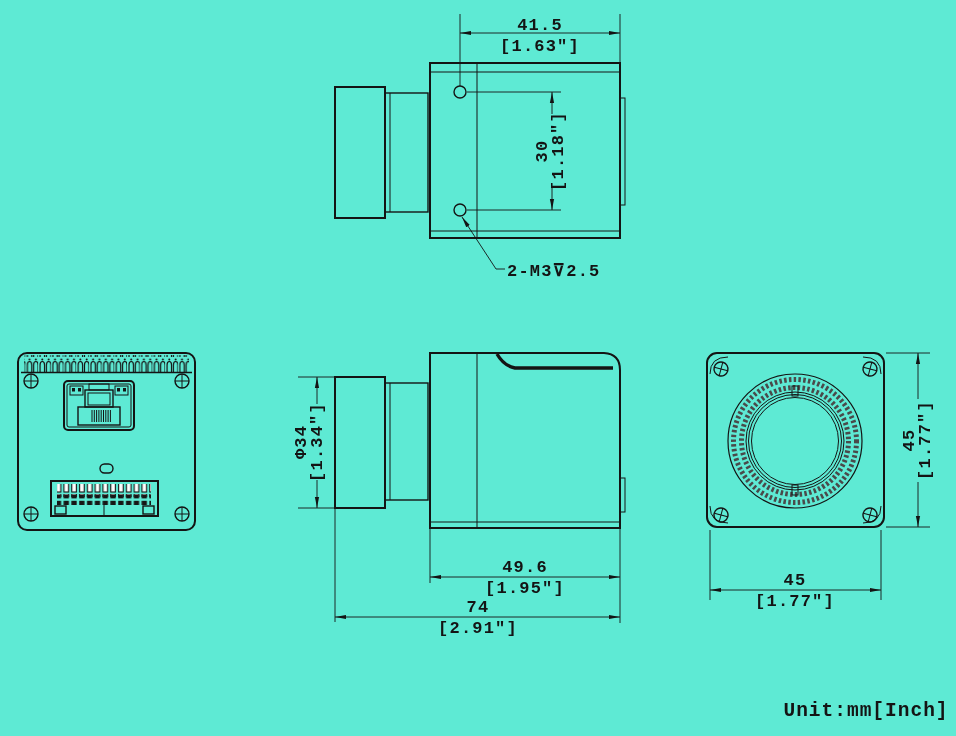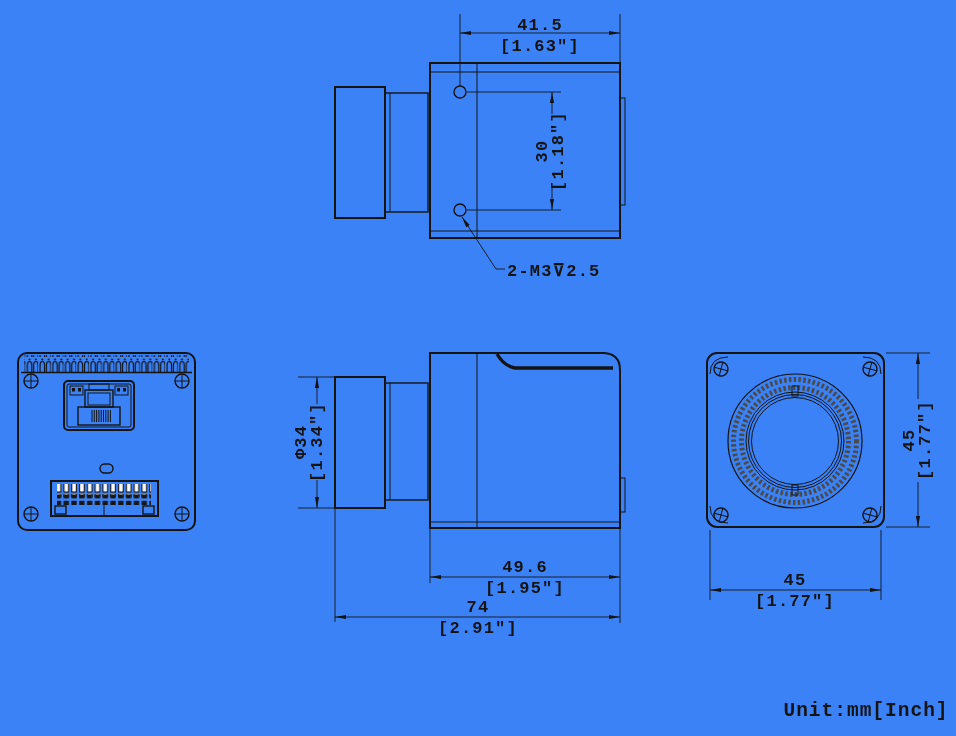--- a/index.html
+++ b/index.html
@@ -1,16 +1,16 @@
 <!DOCTYPE html>
 <html><head>
 <meta charset="utf-8">
 <style>
   html,body{margin:0;padding:0;background:#ffffff;}
-  .page{position:relative;width:956px;height:736px;background:#3b82f6;overflow:hidden;}
+  .page{position:relative;width:956px;height:736px;background:#5eead4;overflow:hidden;}
   svg{display:block;}
   .ln{stroke:#141414;fill:none;}
   .thin{stroke-width:1;}
   .xthin{stroke-width:0.9;}
   .med{stroke-width:1.4;}
   .thick{stroke-width:2;}
   .band{stroke-width:3.4;}
   text{
     font-family:"Liberation Mono","DejaVu Sans Mono",monospace;
     font-weight:700;

